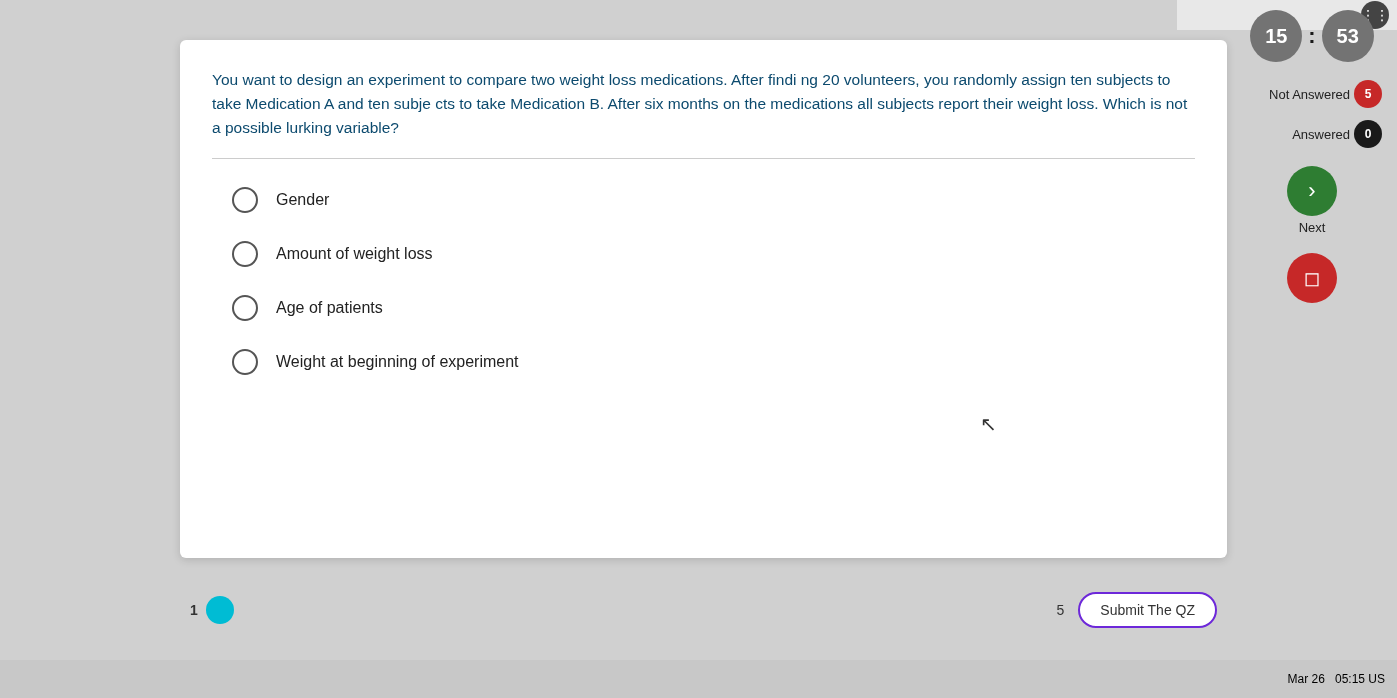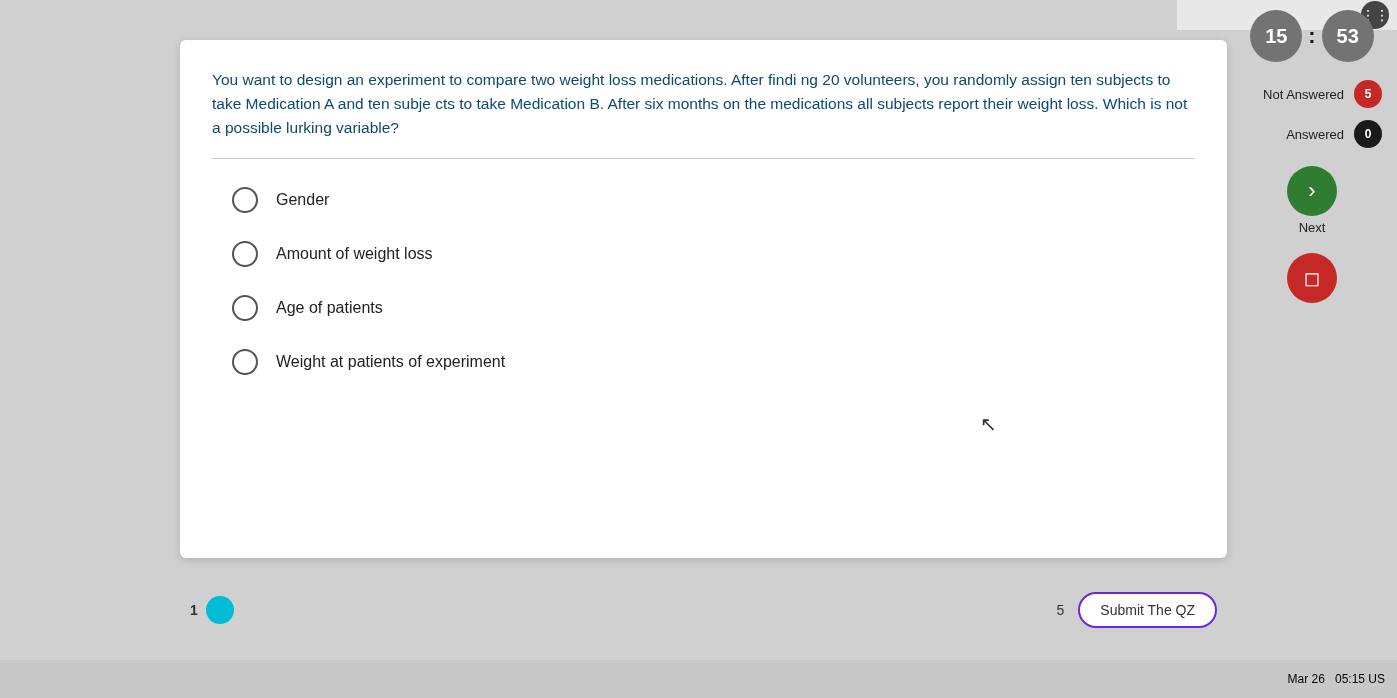--- a/index.html
+++ b/index.html
@@ -198,21 +198,21 @@
       flex-direction: column;
       gap: 12px;
       align-items: flex-end;
       width: 100%;
       padding-right: 5px;
     }
 
     .status-item {
       display: flex;
       align-items: center;
-      gap: 10px;
+      gap: 4px;
     }
 
     .status-label {
       font-size: 13px;
       color: #222;
       text-align: right;
     }
 
     .status-badge {
       width: 28px;
@@ -324,21 +324,21 @@
         <span class="option-label">Amount of weight loss</span>
       </div>
 
       <div class="option-item">
         <div class="radio-circle"></div>
         <span class="option-label">Age of patients</span>
       </div>
 
       <div class="option-item">
         <div class="radio-circle"></div>
-        <span class="option-label">Weight at patients of experiment</span>
+        <span class="option-label">Weight at beginning of experiment</span>
       </div>
 
     </div>
   </div>
 
   <div class="bottom-area">
     <div class="progress-bar-container">
       <span class="page-number">1</span>
       <div class="progress-dot"></div>
     </div>

